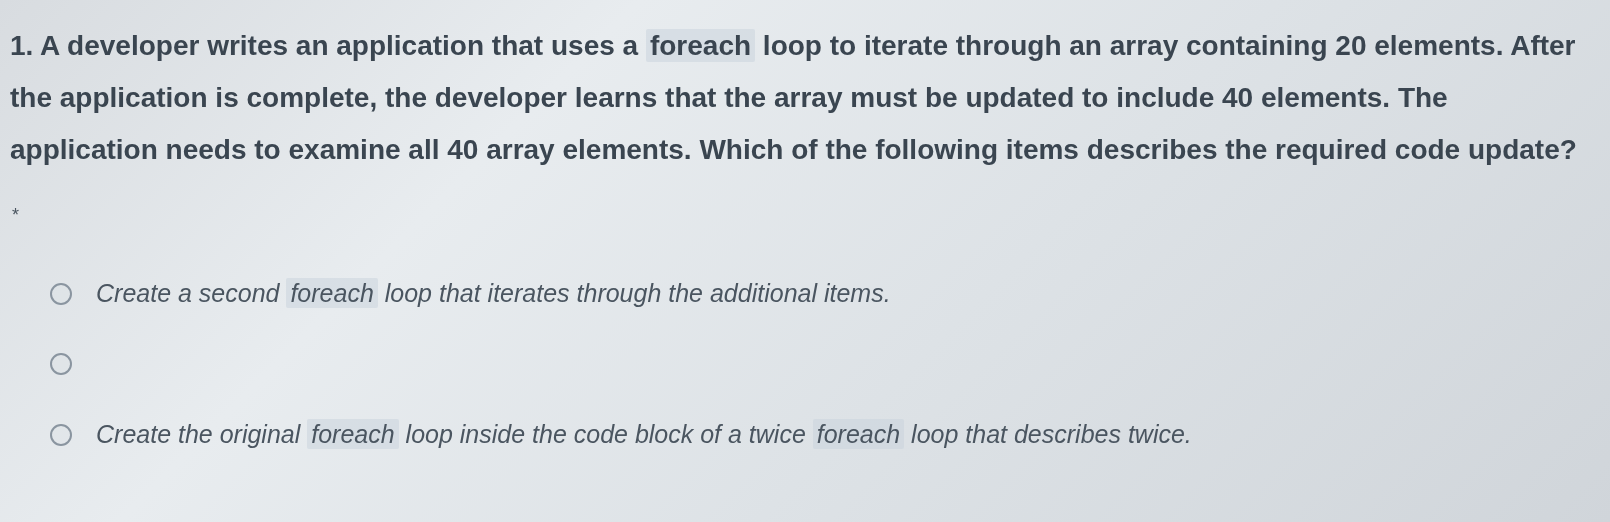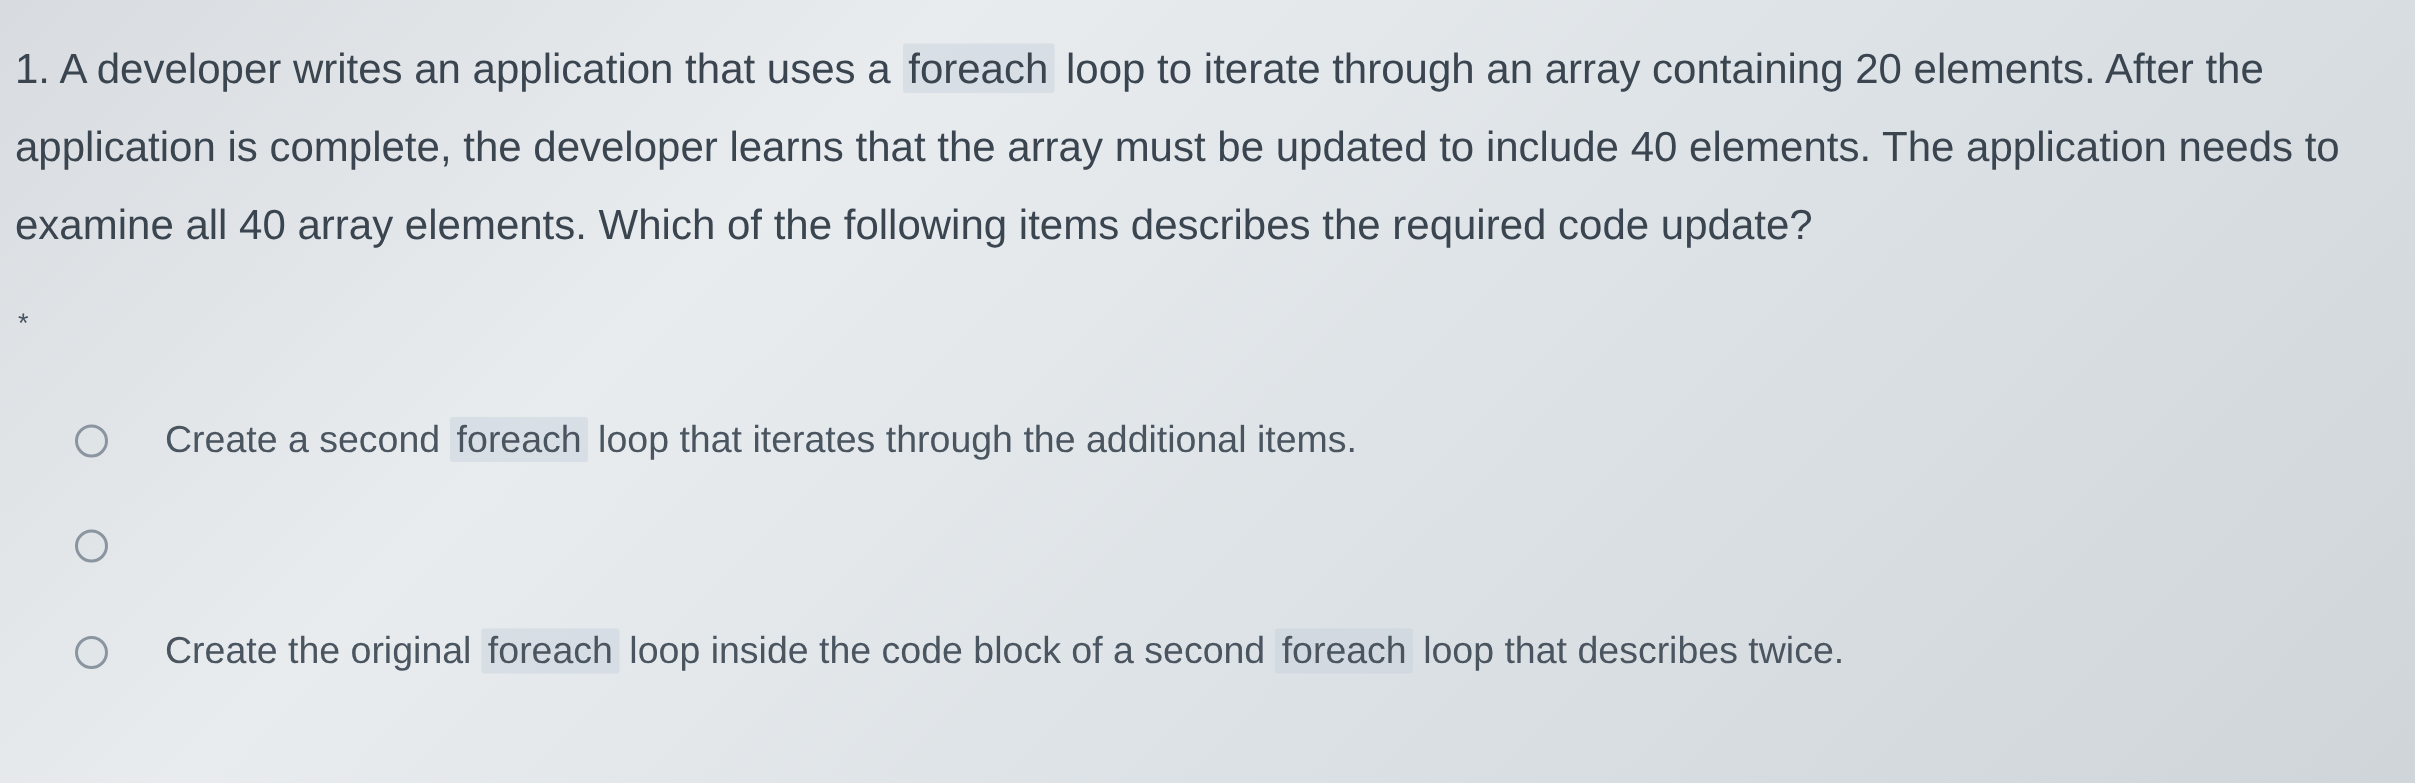--- a/index.html
+++ b/index.html
@@ -18,20 +18,21 @@
       overflow: hidden;
     }
     .question-container {
       width: 100%;
     }
     .question-text {
       font-size: 28px;
       line-height: 1.85;
       color: #3a4550;
       margin-bottom: 70px;
+      font-weight: bold;
     }
     .code-keyword {
       background: rgba(200, 210, 220, 0.5);
       padding: 1px 4px;
       border-radius: 2px;
       font-family: "Segoe UI", Arial, sans-serif;
     }
     .required-marker {
       font-size: 18px;
       color: #4a5560;
@@ -41,21 +42,22 @@
     }
     .options-container {
       display: flex;
       flex-direction: column;
       gap: 42px;
       padding-left: 40px;
     }
     .option {
       display: flex;
       align-items: center;
-      gap: 38px;
+      gap: 24px;
+      font-style: italic;
     }
     .radio-button {
       width: 22px;
       height: 22px;
       border: 2px solid #8a95a0;
       border-radius: 50%;
       flex-shrink: 0;
       background: rgba(220, 225, 230, 0.3);
     }
     .option-text {
@@ -83,18 +85,18 @@
       </div>
     </div>
 
     <div class="option">
       <div class="radio-button"></div>
     </div>
 
     <div class="option">
       <div class="radio-button"></div>
       <div class="option-text">
-        <span>Create the original </span><span class="code-keyword">foreach</span><span> loop inside the code block of a second </span><span class="code-keyword">foreach</span><span> loop that describes twice.</span>
+        <span>Create the original </span><span class="code-keyword">foreach</span><span> loop inside the code block of a twice </span><span class="code-keyword">foreach</span><span> loop that describes twice.</span>
       </div>
     </div>
 
   </div>
 </div>
 
 </body></html>

